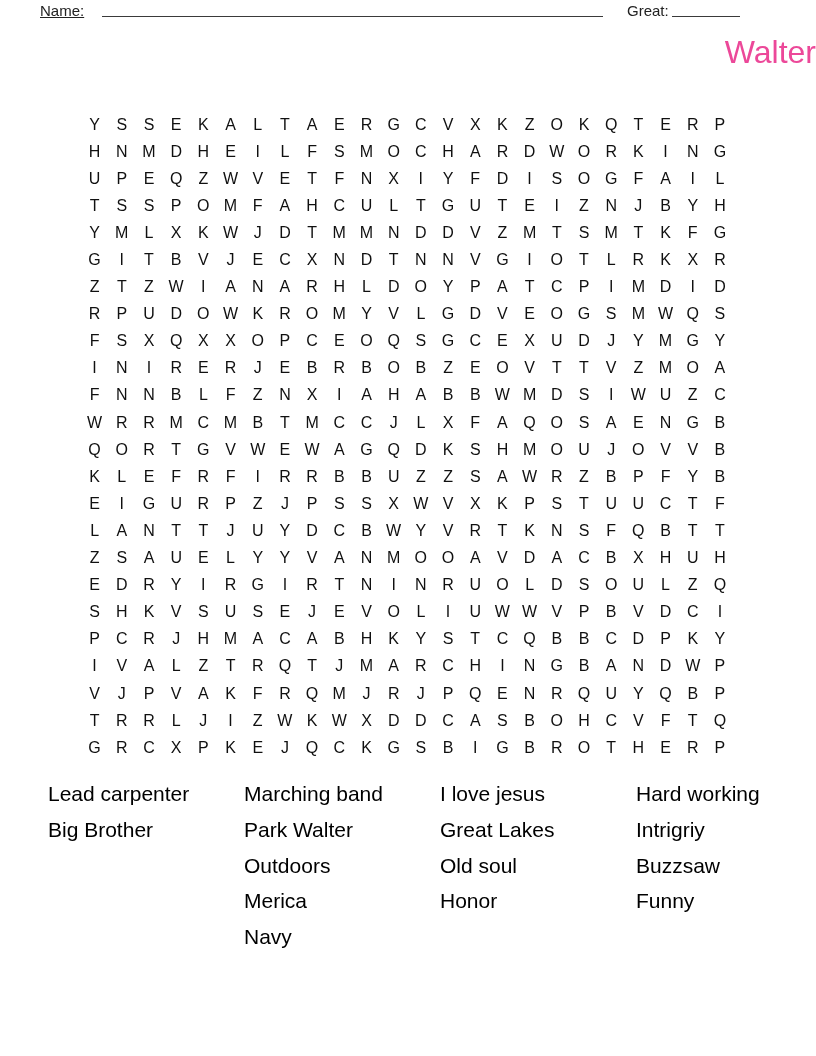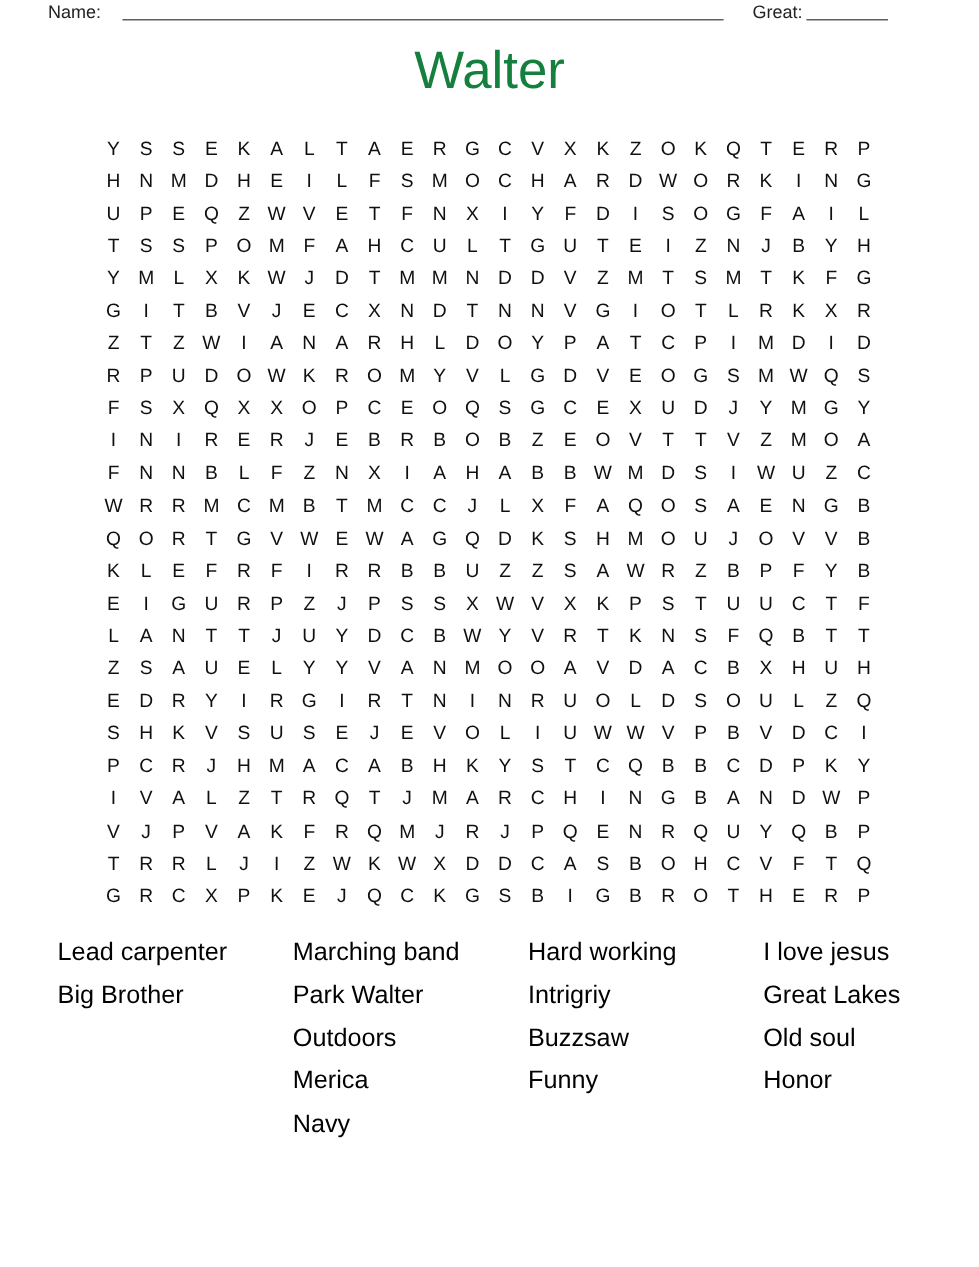--- a/index.html
+++ b/index.html
@@ -14,42 +14,42 @@
     overflow: hidden;
   }
 
   
   .hdr-label {
     position: absolute;
     font-size: 15px;
     color: #222;
     top: 2px;
   }
-  .name-label { left: 40px; }
+  .name-label { left: 40px; text-decoration: underline; }
   .date-label { left: 627px; }
   .fill-line {
     position: absolute;
     border-bottom: 1.5px solid #3a3a3a;
     height: 1px;
     top: 16px;
   }
   .name-line { left: 102px; width: 501px; }
   .date-line { left: 672px; width: 68px; }
 
   
   .title {
     position: absolute;
     top: 34px;
     left: 0;
     width: 100%;
-    text-align: center;
-    font-size: 44px;
+    text-align: right;
+    font-size: 32px;
     font-weight: 400;
     letter-spacing: 0px;
-    color: #15803d;
+    color: #ec4899;
   }
 
   
   .letter-grid {
     position: absolute;
     left: 81px;
     top: 111px;
     display: grid;
     grid-template-columns: repeat(24, 27.2px);
     grid-auto-rows: 27.1px;
@@ -679,26 +679,26 @@
         <div class="word">Big Brother</div>
       </div>
       <div class="word-col">
         <div class="word">Marching band</div>
         <div class="word">Park Walter</div>
         <div class="word">Outdoors</div>
         <div class="word">Merica</div>
         <div class="word">Navy</div>
       </div>
       <div class="word-col">
+        <div class="word">I love jesus</div>
+        <div class="word">Great Lakes</div>
+        <div class="word">Old soul</div>
+        <div class="word">Honor</div>
+      </div>
+      <div class="word-col">
         <div class="word">Hard working</div>
         <div class="word">Intrigriy</div>
         <div class="word">Buzzsaw</div>
         <div class="word">Funny</div>
       </div>
-      <div class="word-col">
-        <div class="word">I love jesus</div>
-        <div class="word">Great Lakes</div>
-        <div class="word">Old soul</div>
-        <div class="word">Honor</div>
-      </div>
     </div>
 
 </div>
 
 </body></html>

